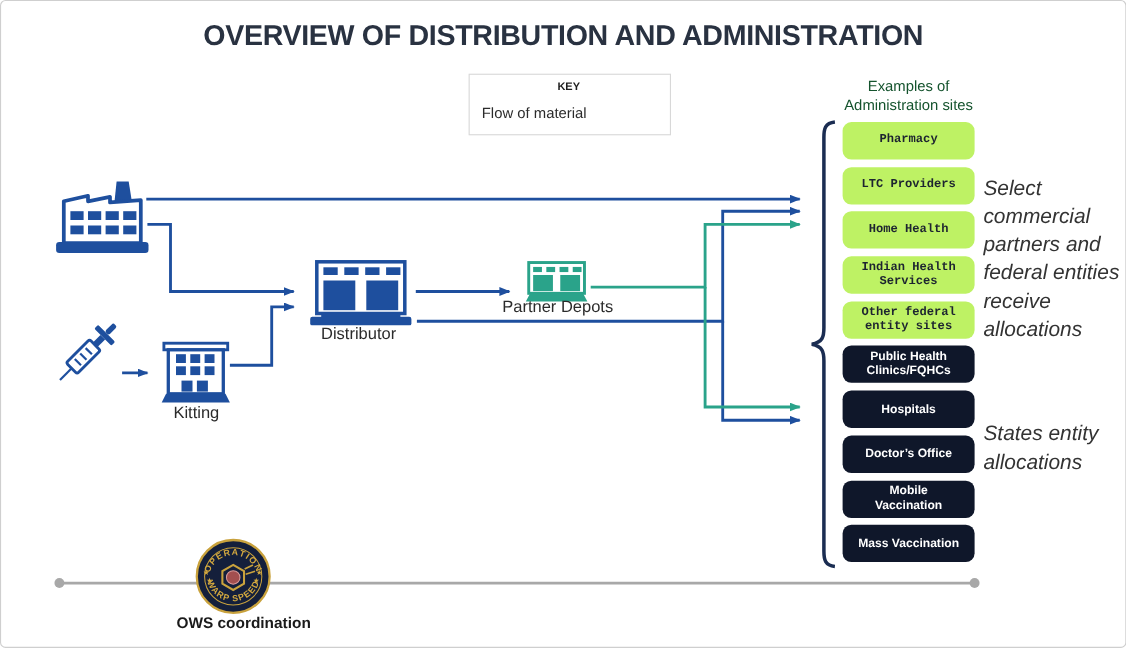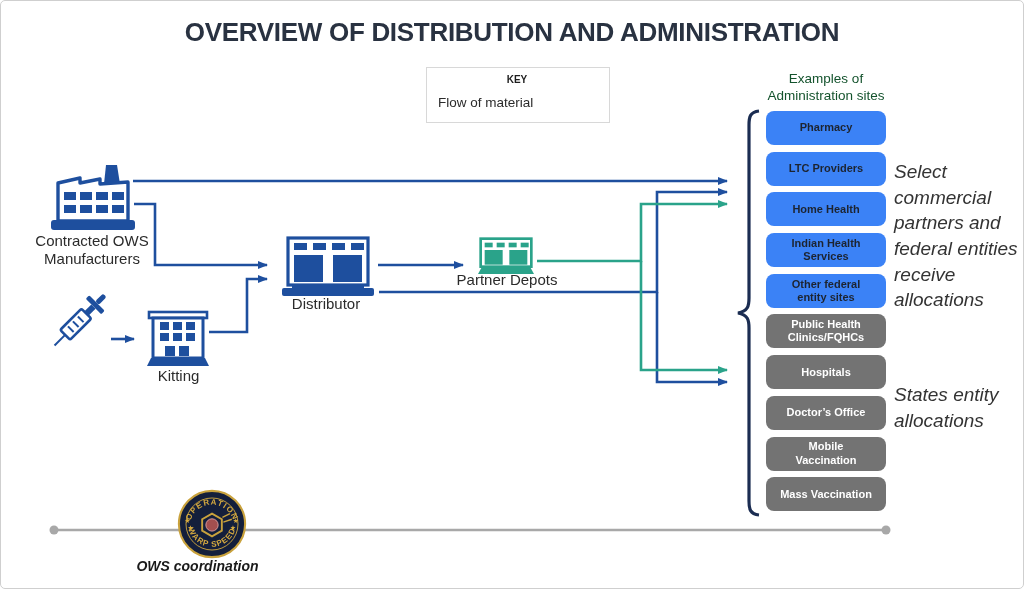--- a/index.html
+++ b/index.html
@@ -7,24 +7,24 @@
   .abs{position:absolute;}
   .pre{white-space:pre-line;}
   .page-title{top:16px;left:0;width:100%;text-align:center;font-size:26px;font-weight:bold;letter-spacing:-0.3px;color:#293241;}
   .key-box{left:425px;top:66px;width:182px;height:54px;border:1px solid #d8d8d8;background:#fff;}
   .key-title{top:73px;left:425px;width:182px;text-align:center;font-size:10px;font-weight:bold;color:#1d1d1d;}
   .key-flow{top:94px;left:437px;font-size:13.5px;color:#2b2b2b;}
   .node-label{font-size:15px;color:#2b2b2b;text-align:center;line-height:1.22;}
   .admin-heading{left:755px;top:70px;width:140px;text-align:center;font-size:13.5px;color:#14532d;line-height:1.25;}
   .sites{left:765px;top:110px;width:120px;display:flex;flex-direction:column;}
   .site-box{height:34px;margin-bottom:6.7px;border-radius:8px;display:flex;align-items:center;justify-content:center;text-align:center;font-size:11px;font-weight:bold;line-height:1.2;white-space:pre-line;}
-  .site-box.light{background:#3b82f6;color:#1d2430;}
-  .site-box.dark{background:#737373;color:#ffffff;}
+  .site-box.light{background:#bef264;color:#1d2430;font-family:Liberation Mono, monospace;}
+  .site-box.dark{background:#0f172a;color:#ffffff;}
   .annotation{font-size:19px;font-style:italic;color:#333;line-height:1.35;}
-  .coordination{left:124px;top:557px;width:145px;text-align:center;font-size:14px;font-style:italic;font-weight:600;color:#1a1a1a;}
+  .coordination{left:148px;top:557px;width:145px;text-align:center;font-size:14px;font-weight:600;color:#1a1a1a;}
 </style>
 </head>
 <body>
 
 <div class="canvas">
 
   <svg class="abs" style="left:0;top:0;" width="1022" height="587" viewBox="0 0 1022 587">
     <defs>
       <marker id="mb" markerUnits="userSpaceOnUse" markerWidth="11" markerHeight="9" refX="9" refY="4" orient="auto">
         <path d="M0,0 L10,4 L0,8 Z" fill="#1e4f9e"></path>
@@ -74,22 +74,20 @@
         <rect x="31" y="31" width="12" height="8"></rect>
         <rect x="47" y="31" width="12" height="8"></rect>
         <rect x="63" y="31" width="12" height="8"></rect>
       <rect x="15" y="44" width="12" height="8"></rect>
         <rect x="31" y="44" width="12" height="8"></rect>
         <rect x="47" y="44" width="12" height="8"></rect>
         <rect x="63" y="44" width="12" height="8"></rect>
     </g>
     <rect x="2" y="59" width="84" height="10" rx="3" fill="#1e4f9e"></rect>
   </svg>
-  <div class="abs node-label pre" style="left:8px;top:231px;width:166px;">Contracted OWS
-Manufacturers</div>
 
   <svg class="abs" style="left:42px;top:306px;transform:rotate(-45deg);" width="74" height="26" viewBox="0 0 74 26">
     <line x1="1" y1="13" x2="16" y2="13" stroke="#1e4f9e" stroke-width="2"></line>
     <rect x="16" y="6" width="30" height="14" rx="2" fill="#fff" stroke="#1e4f9e" stroke-width="2.6"></rect>
     <line x1="24" y1="9" x2="24" y2="17" stroke="#1e4f9e" stroke-width="2"></line>
     <line x1="31" y1="9" x2="31" y2="17" stroke="#1e4f9e" stroke-width="2"></line>
     <line x1="38" y1="9" x2="38" y2="17" stroke="#1e4f9e" stroke-width="2"></line>
     <rect x="46" y="10" width="10" height="6" fill="#1e4f9e"></rect>
     <rect x="56" y="2" width="5" height="22" rx="1.5" fill="#1e4f9e"></rect>
     <rect x="61" y="10.5" width="11" height="5" rx="2" fill="#1e4f9e"></rect>

